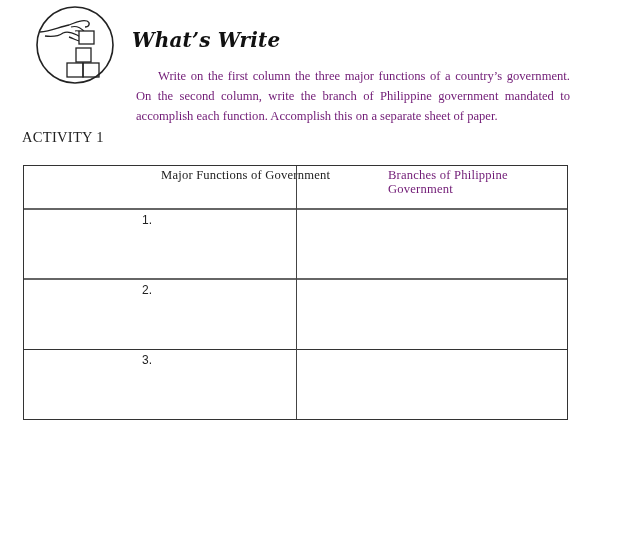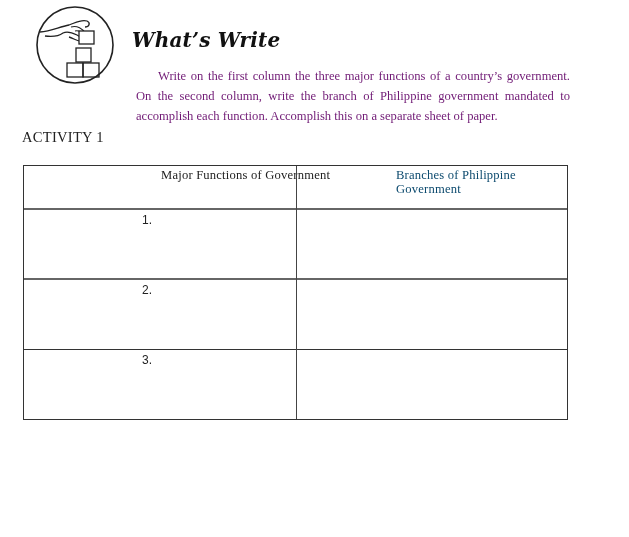--- a/index.html
+++ b/index.html
@@ -10,21 +10,21 @@
     .instructions .indent { display: inline-block; width: 22px; }
     .activity { position: absolute; left: 22px; top: 117px; font-family: "Liberation Serif", serif; font-size: 14.5px; color: #222; letter-spacing: 0.3px; margin-top: 12px; }
     .table { position: absolute; left: 23px; top: 165px; width: 545px; height: 255px; border: 1.5px solid #333; box-sizing: border-box; }
     .row { position: absolute; left: 0; right: 0; box-sizing: border-box; }
     .row.header { top: 0; height: 44px; border-bottom: 2px solid #666; }
     .row.r1 { top: 44px; height: 70px; border-bottom: 2px solid #666; }
     .row.r2 { top: 114px; height: 70px; border-bottom: 1.5px solid #333; }
     .row.r3 { top: 184px; height: 70px; }
     .vdiv { position: absolute; left: 272px; top: 0; bottom: 0; width: 0; border-left: 1.5px solid #444; }
     .hdr1 { position: absolute; left: 137px; top: 2px; width: 200px; font-size: 12.6px; line-height: 14px; color: #222; letter-spacing: 0.2px; }
-    .hdr2 { position: absolute; left: 364px; top: 2px; font-size: 12.6px; line-height: 14px; color: #0c4a6e; letter-spacing: 0.2px; margin-left: 8px; }
+    .hdr2 { position: absolute; left: 364px; top: 2px; font-size: 12.6px; line-height: 14px; color: #701a75; letter-spacing: 0.2px; }
     .num { position: absolute; left: 118px; top: 3px; font-family: "Liberation Sans", sans-serif; font-size: 12px; color: #222; }
     .cell { position: absolute; top: 0; bottom: 0; }
     .cell.left { left: 0; width: 272px; }
     .cell.right { left: 274px; right: 0; }
   </style>
 </head>
 <body>
 
 <div class="icon-wrap">
   <svg width="84" height="80" viewBox="0 0 84 80">

